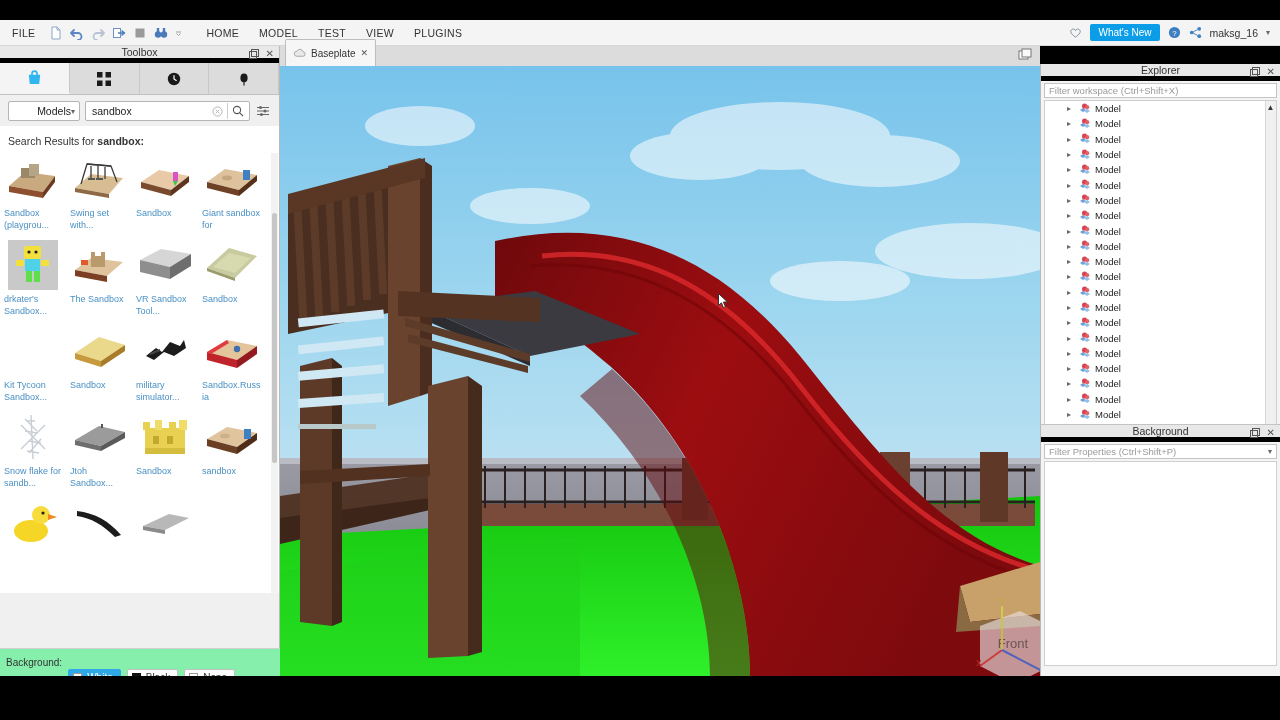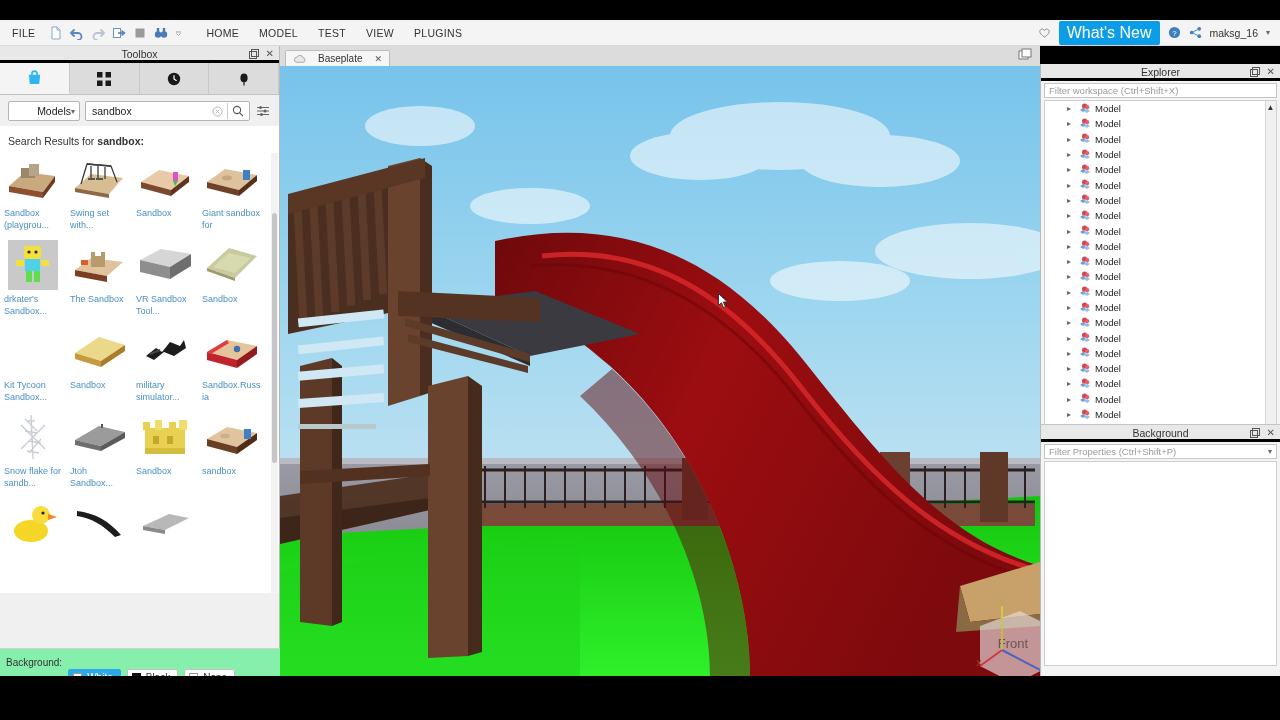--- a/index.html
+++ b/index.html
@@ -23,31 +23,31 @@
   }
   .menu-file {
     font-size:10.5px; color:#333; padding:0 10px 0 12px; letter-spacing:.3px;
   }
   .tb-icons { display:flex; align-items:center; gap:7px; padding-left:4px; }
   .tb-ico { width:14px; height:14px; display:block; }
   .menu-tabs { display:flex; align-items:center; gap:20px; margin-left:24px; }
   .menu-tab { font-size:10.5px; color:#333; letter-spacing:.3px; }
   .menu-right { margin-left:auto; display:flex; align-items:center; gap:8px; padding-right:10px; }
   .whats-new {
-    background:#0b9de8; color:#fff; font-size:16px; padding:3px 8px; border-radius:2px;
+    background:#0b9de8; color:#fff; font-size:10px; padding:3px 8px; border-radius:2px;
     white-space:nowrap;
   }
   .user-name { font-size:10.5px; color:#333; }
   .caret-sm { font-size:8px; color:#666; }
 
   
   .toolbox { position:absolute; left:0; top:46px; width:280px; height:630px; background:#f0f0f0;
              border-right:1px solid #b9b9b9; }
   .panel-title-bar {
-    height:17px; background:#e8e8e8; border-bottom:3px solid #000000;
+    height:17px; background:#e8e8e8; border-bottom:5px solid #000000;
     display:flex; align-items:flex-end; justify-content:center; position:relative;
   }
   .panel-title { font-size:10.5px; color:#333; }
   .panel-btns { position:absolute; right:5px; top:1px; display:flex; gap:7px; align-items:center; }
   .panel-btn { font-size:10px; color:#555; line-height:14px; }
 
   .tb-tabs { display:flex; height:32px; background:#dcdcdc; border-bottom:1px solid #c2c2c2; }
   .tb-tab { flex:1; display:flex; align-items:center; justify-content:center;
             border-right:1px solid #c8c8c8; background:#dcdcdc; }
   .tb-tab.active { background:#f4f4f4; border-bottom:2px solid #f4f4f4; }
@@ -91,22 +91,22 @@
   .bg-btn.active { background:#2fa8e8; color:#fff; border-color:#2fa8e8; }
   .sw { width:9px; height:9px; border:1px solid #999; display:inline-block; }
   .sw-white { background:#fff; }
   .sw-black { background:#111; border-color:#111; }
   .sw-none { background:#fff; }
 
   
   .viewport-wrap { position:absolute; left:280px; top:46px; width:760px; height:630px; background:#dcdcdc; }
   .vp-tabbar { height:20px; background:#dcdcdc; display:flex; align-items:flex-end; position:relative; }
   .vp-tab {
-    height:16px; background:#f6f6f6; border:1px solid #bdbdbd; border-bottom:none;
-    display:flex; align-items:center; gap:12px; padding:0 7px; margin-left:5px;
+    height:27px; background:#f6f6f6; border:1px solid #bdbdbd; border-bottom:none;
+    display:flex; align-items:center; gap:5px; padding:0 7px; margin-left:5px;
     font-size:10px; color:#333; border-radius:2px 2px 0 0;
   }
   .vp-restore { position:absolute; right:6px; top:2px; width:16px; height:14px; }
 
   .vp3d { position:absolute; left:0; top:20px; width:760px; height:610px; overflow:hidden; background:#8fd0ef; }
 
   
   .explorer { position:absolute; left:1040px; top:64px; width:240px; height:378px; background:#f4f4f4;
               border-left:1px solid #b9b9b9; }
   .filter-box {

